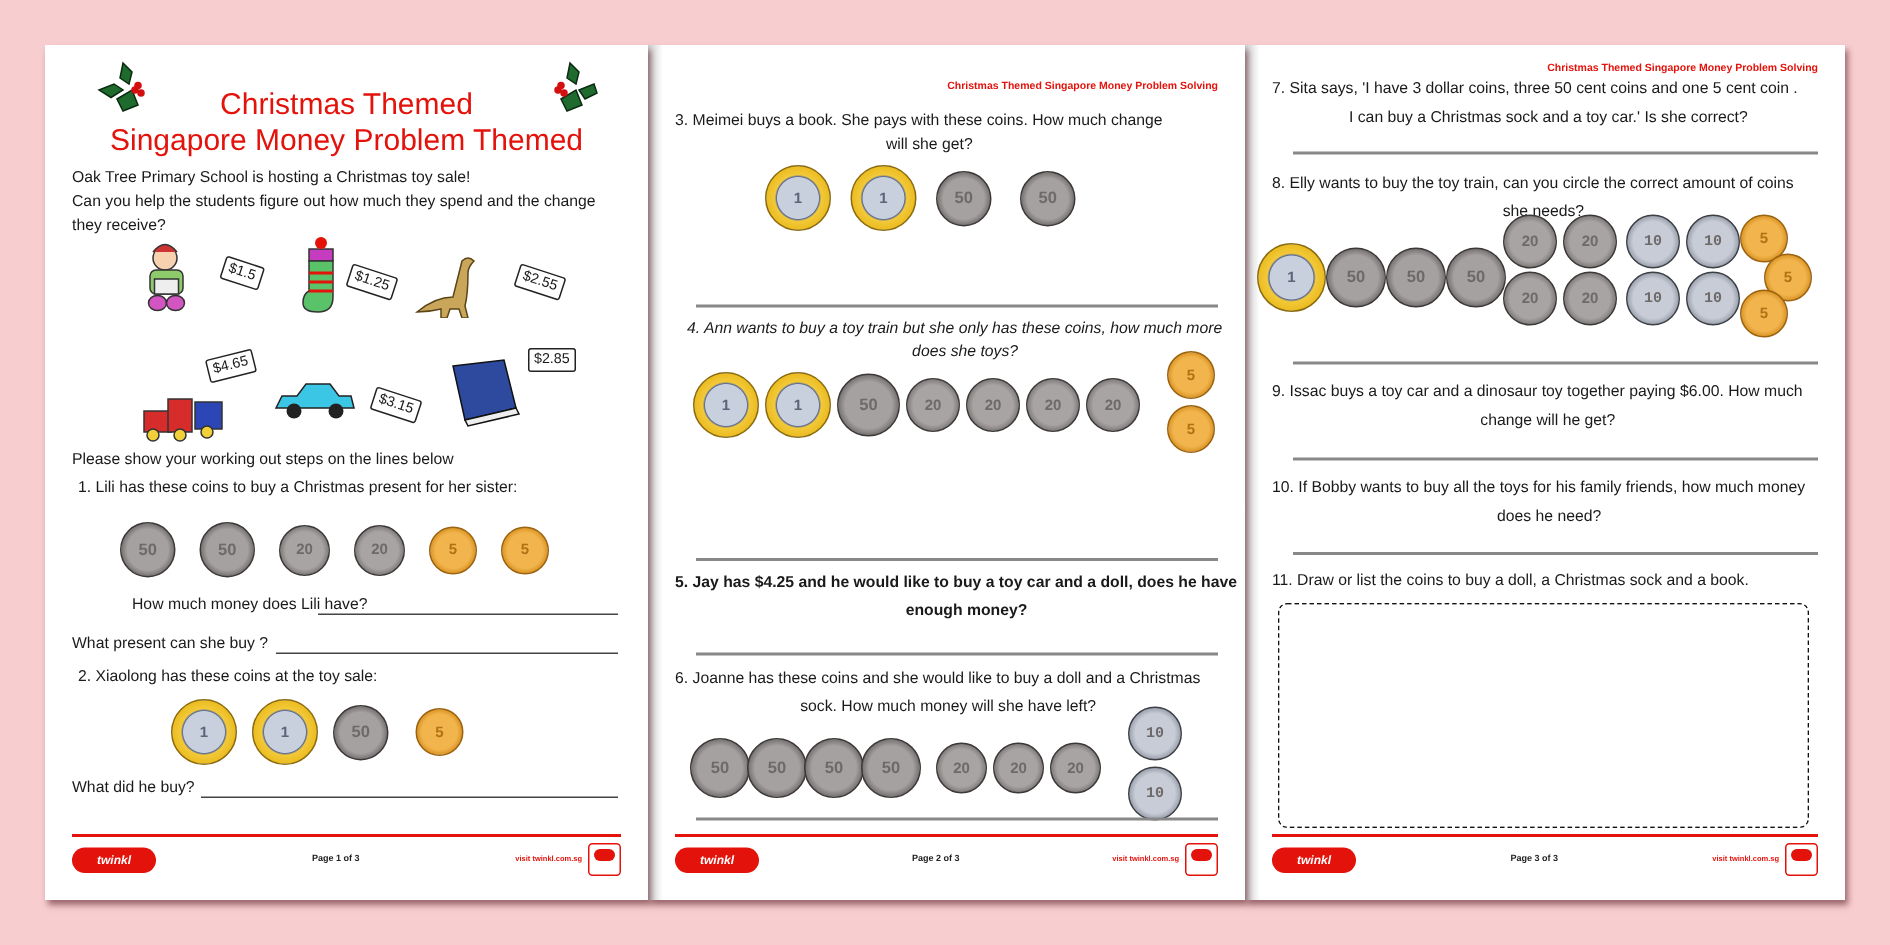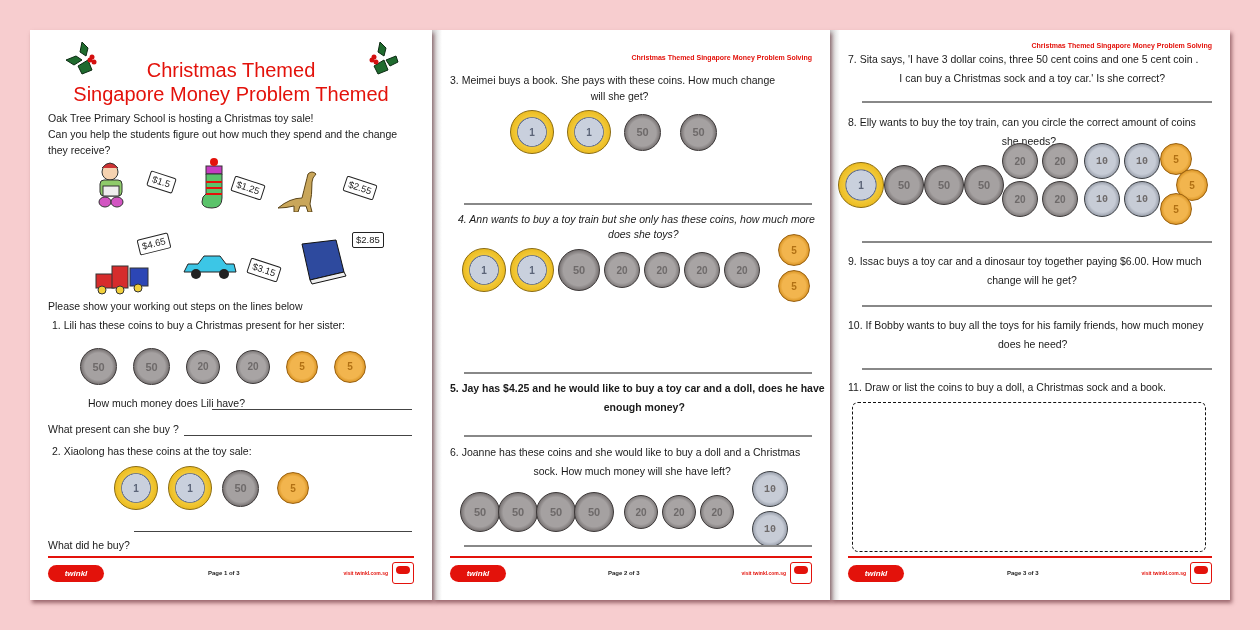--- a/index.html
+++ b/index.html
@@ -140,21 +140,21 @@
   <div class="q" style="left:18px; top:390px;">What present can she buy ?</div>
   <div class="line" style="left:154px; width:228px; top:405px;"></div>
 
   <div class="q" style="left:22px; top:412px;">2.  Xiaolong has these coins at the toy sale:</div>
   <div class="coins" style="left:84px; top:436px; gap:10px;">
     <div class="coin c100">1</div>
     <div class="coin c100">1</div>
     <div class="coin c50">50</div>
     <div class="coin c5" style="margin-left:8px;">5</div>
   </div>
-  <div class="q" style="left:18px; top:486px;margin-top:20px;">What did he buy?</div>
+  <div class="q" style="left:18px; top:486px;">What did he buy?</div>
   <div class="line" style="left:104px; width:278px; top:501px;"></div>
 
   <div class="footer-line"></div>
   <div class="footer">
     <div class="twinkl">twinkl</div>
     <div class="pagenum">Page 1 of 3</div>
     <div class="footer-right">
       <div class="visit">visit twinkl.com.sg</div>
       <div class="stamp">
           <span></span>

